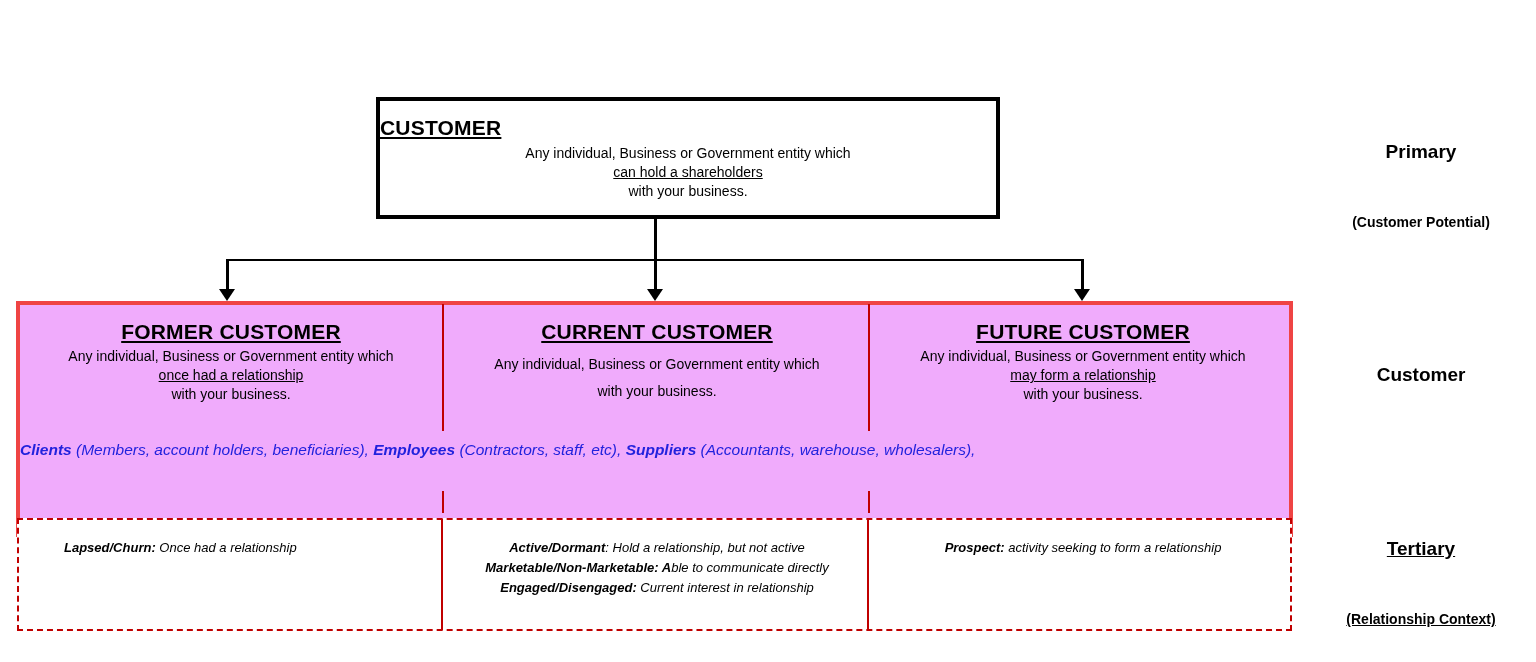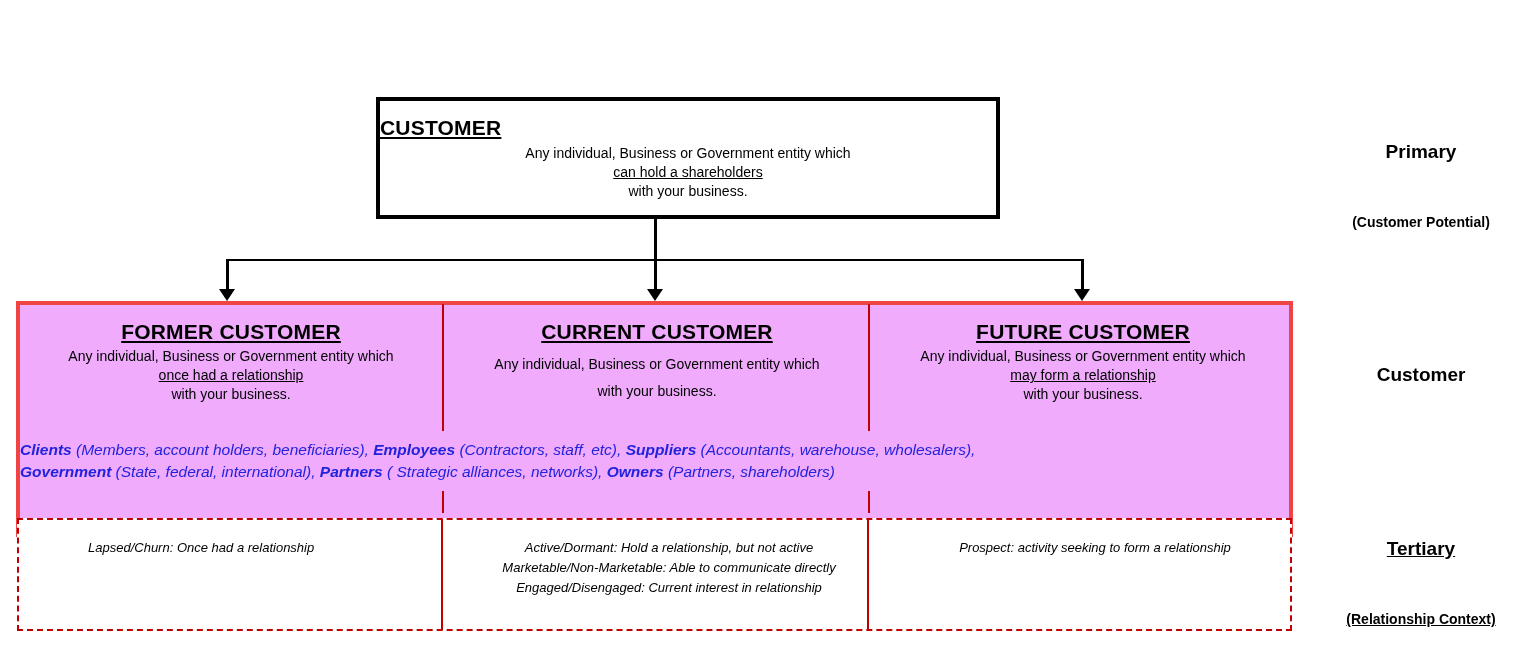--- a/index.html
+++ b/index.html
@@ -127,21 +127,21 @@
     bottom: -1px;
   }
   .ter-col {
     position: absolute;
     top: 18px;
     font-style: italic;
     font-size: 13px;
     line-height: 1.52;
     white-space: nowrap;
   }
-  .ter-col b { font-weight: normal; font-style: italic; margin-left: 24px; }
+  .ter-col b { font-weight: bold; font-style: italic; }
   .ter-col.c0 { left: 45px; text-align: left; }
   .ter-col.c1 { left: 426px; width: 424px; text-align: center; }
   .ter-col.c2 { left: 860px; width: 408px; text-align: center; }
 
   
   .tier-label {
     position: absolute;
     width: 230px;
     left: 1306px;
     text-align: center;
@@ -207,21 +207,20 @@
 
     <div class="sec-col c2">
       <div class="node-title">FUTURE CUSTOMER</div>
       <div class="node-line">Any individual, Business or Government entity which</div>
       <div class="node-line underlined">may form a relationship</div>
       <div class="node-line">with your business.</div>
     </div>
 
     <div class="blue-block">
       <div><b>Clients</b> (Members, account holders, beneficiaries), <b>Employees</b> (Contractors, staff, etc), <b>Suppliers</b> (Accountants, warehouse, wholesalers),</div>
-      <div><b>Government</b> (State, federal, international), <b>Partners</b> ( Strategic alliances, networks), <b>Owners</b> (Partners, shareholders)</div>
     </div>
   </div>
 
   <div class="tertiary-box">
     <div class="ter-divider" style="left:422px;"></div>
     <div class="ter-divider" style="left:848px;"></div>
 
     <div class="ter-col c0">
         <div><b>Lapsed/Churn:</b> Once had a relationship</div>
       </div>

